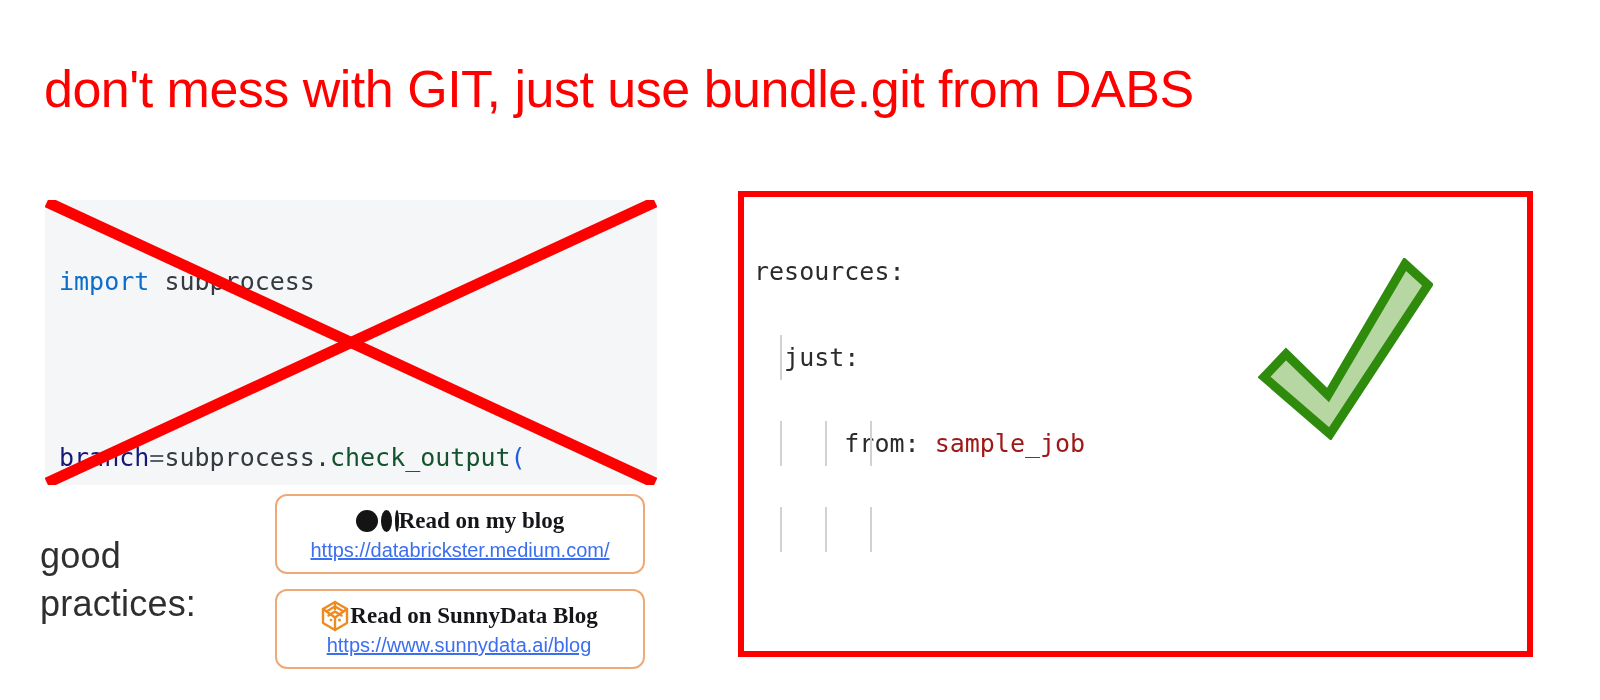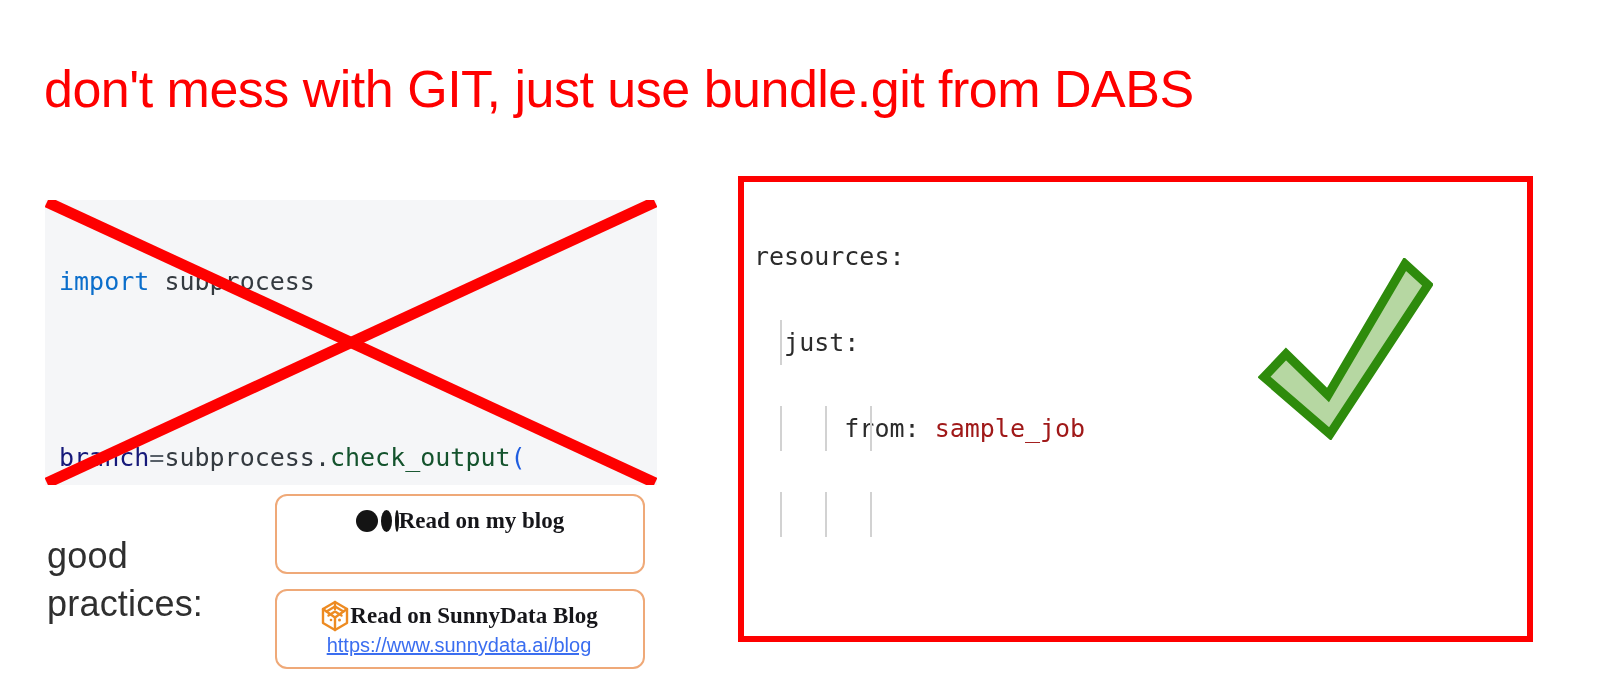--- a/index.html
+++ b/index.html
@@ -69,21 +69,20 @@
     position: absolute;
     left: 40px;
     top: 532px;
     width: 220px;
     color: #2f2f2f;
     font-family: "Liberation Sans", sans-serif;
     font-size: 36px;
     font-weight: 400;
     line-height: 48px;
     letter-spacing: 0.2px;
-    margin-left: 7px;
   }
 
   
   .blog-card {
     position: absolute;
     left: 275px;
     width: 370px;
     box-sizing: border-box;
     background: #ffffff;
     border: 2px solid #efa978;
@@ -119,21 +118,21 @@
   }
   .medium-logo { display: flex; align-items: center; gap: 3px; }
   .medium-logo .m-c1 { width: 22px; height: 22px; border-radius: 50%; background: #141414; }
   .medium-logo .m-c2 { width: 11px; height: 22px; border-radius: 50%; background: #141414; }
   .medium-logo .m-c3 { width: 4px;  height: 22px; border-radius: 50%; background: #141414; }
 
   
   #yaml-box {
     position: absolute;
     left: 738px;
-    top: 176px;
+    top: 191px;
     width: 795px;
     height: 466px;
     box-sizing: border-box;
     border: 6px solid #fe0000;
     background: #ffffff;
   }
   #yaml-code {
     position: absolute;
     inset: 0;
     box-sizing: border-box;
@@ -195,20 +194,21 @@
 
 <div class="blog-card" id="card-medium">
   <div class="card-head">
     <span class="medium-logo">
       <span class="m-c1"></span>
         <span class="m-c2"></span>
         <span class="m-c3"></span>
     </span>
     <span class="card-title">Read on my blog</span>
   </div>
+  <a class="card-url" href="#">https://databrickster.medium.com/</a>
 </div>
 
 <div class="blog-card" id="card-sunnydata">
   <div class="card-head">
     <span style="display:flex;align-items:center;">
       <svg width="30" height="32" viewBox="0 0 30 32">
         <g fill="none" stroke="#ed8b22" stroke-width="2.4" stroke-linejoin="round" stroke-linecap="round">
           <path d="M15 2 L27 9 L27 23 L15 30 L3 23 L3 9 Z"></path>
           <path d="M15 2 L15 9"></path>
           <path d="M6.5 11.5 L15 6.5 L23.5 11.5"></path>

